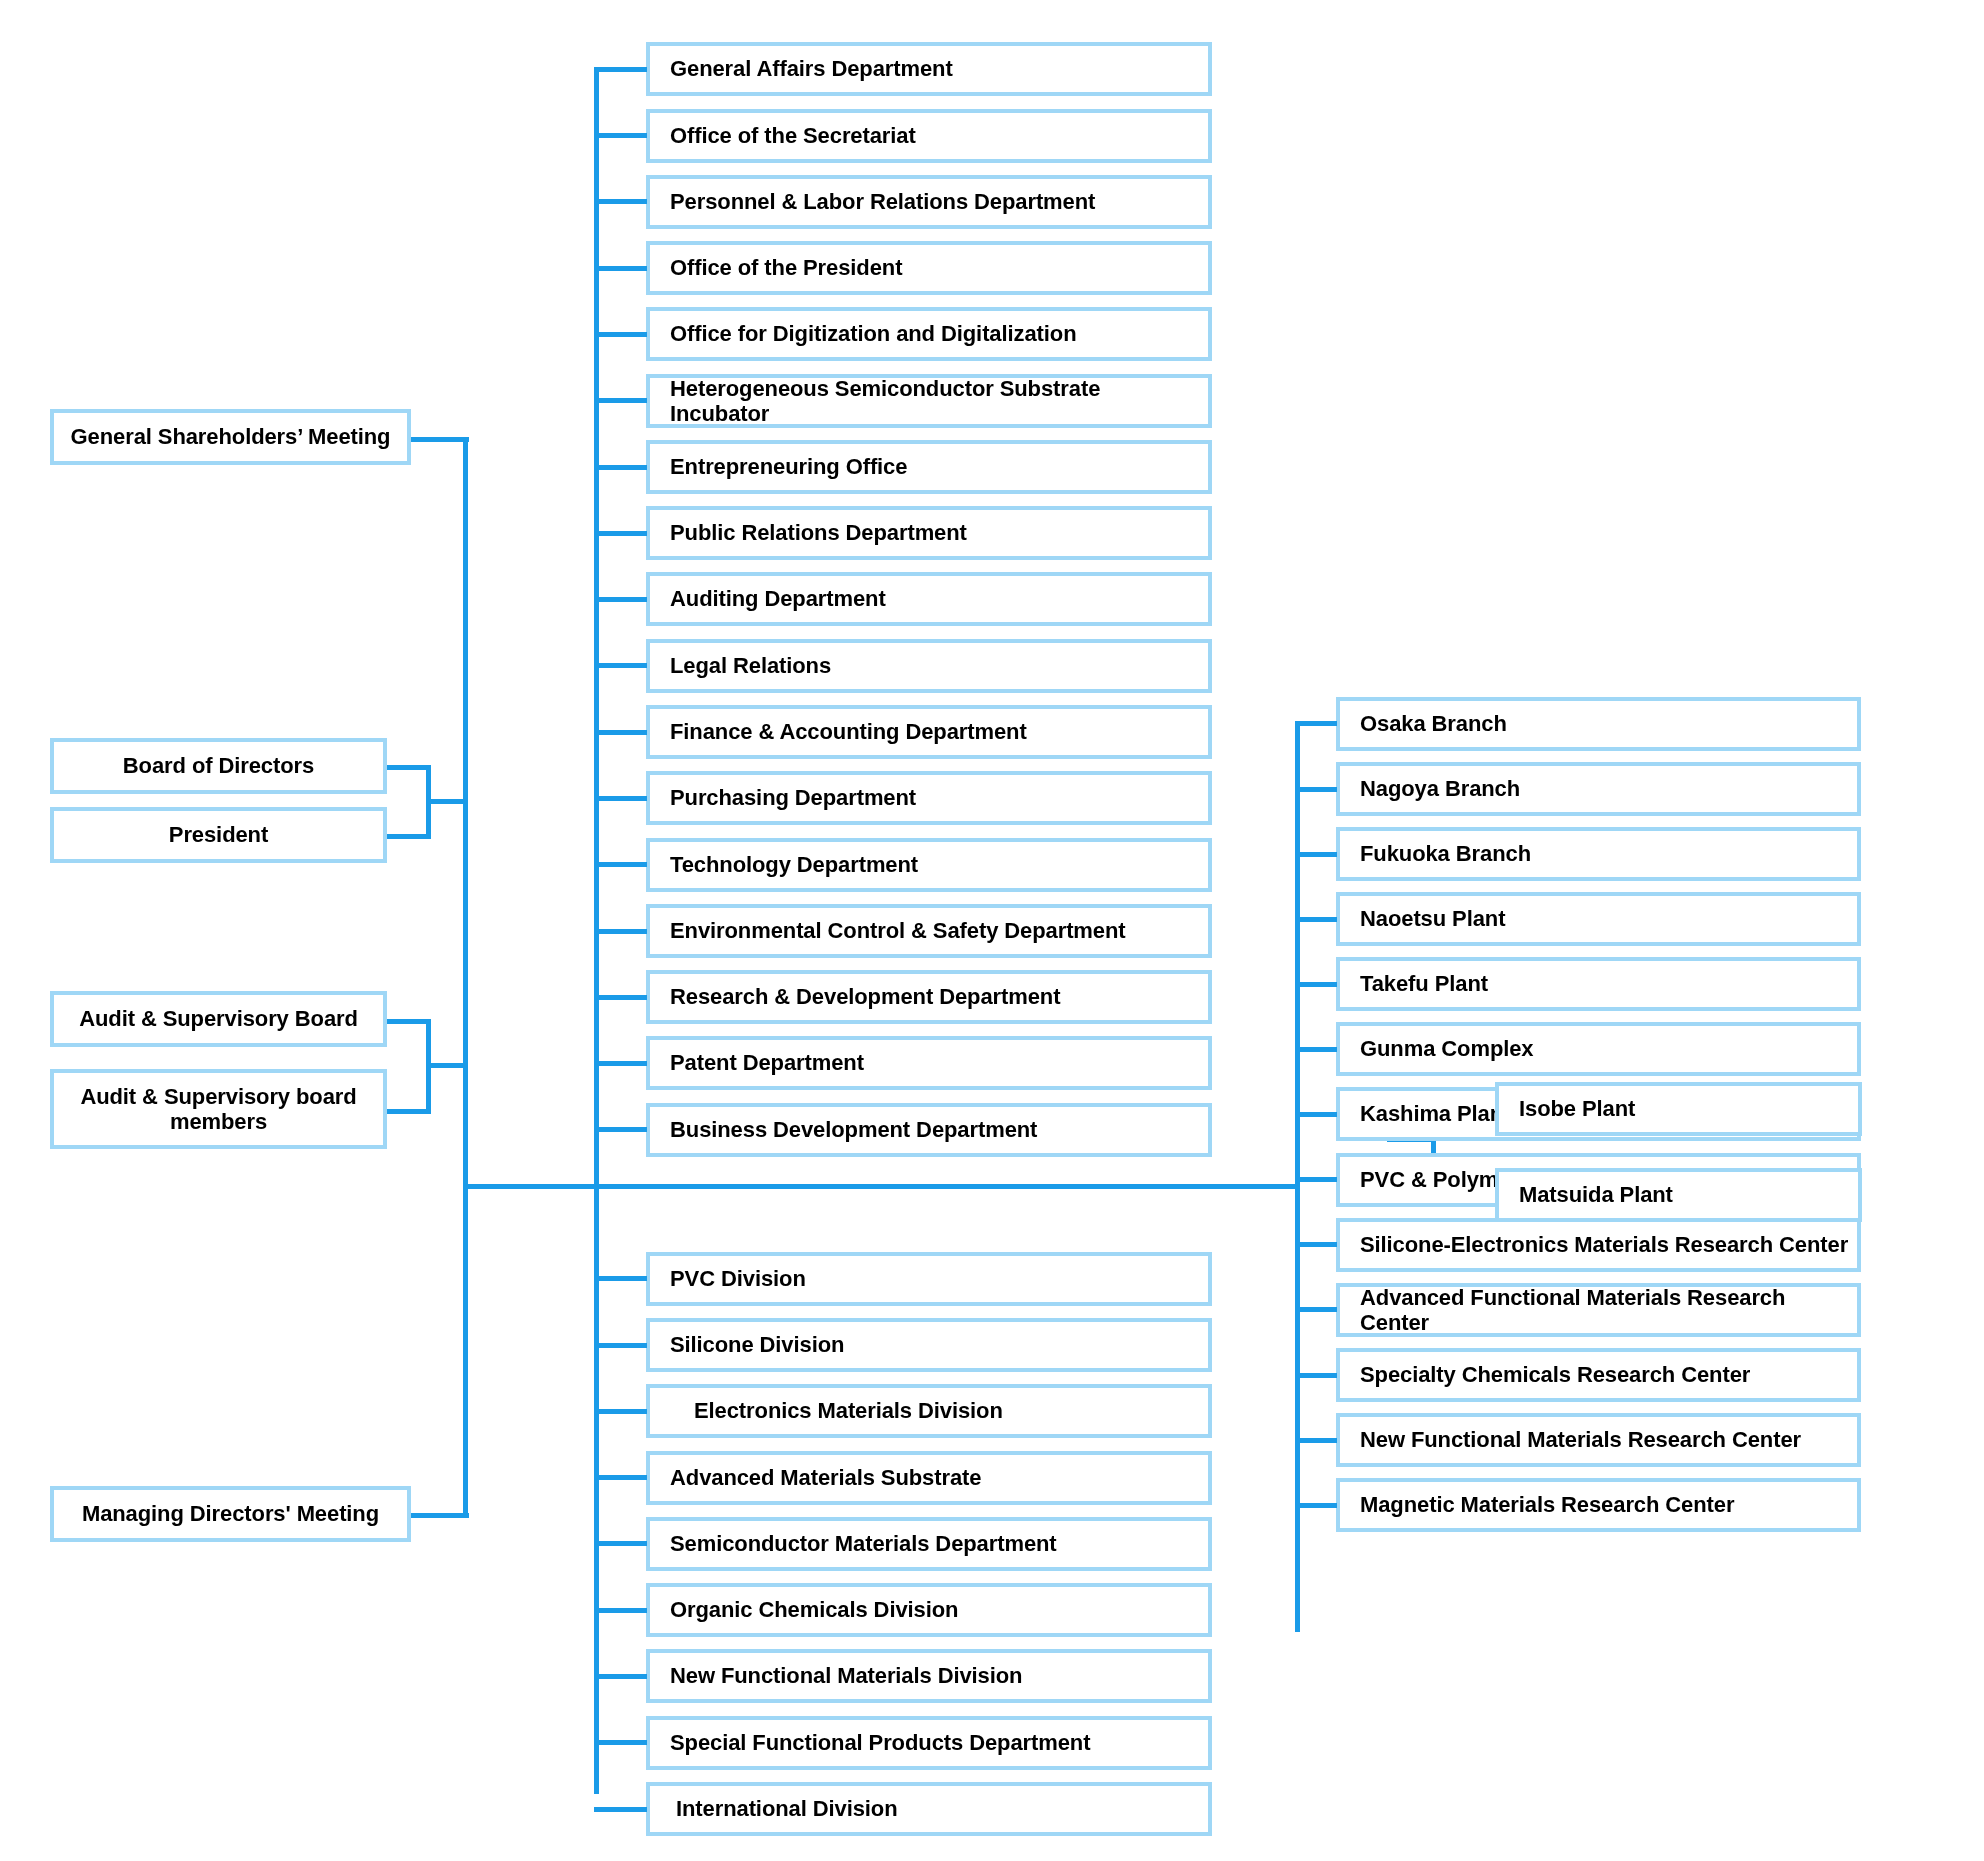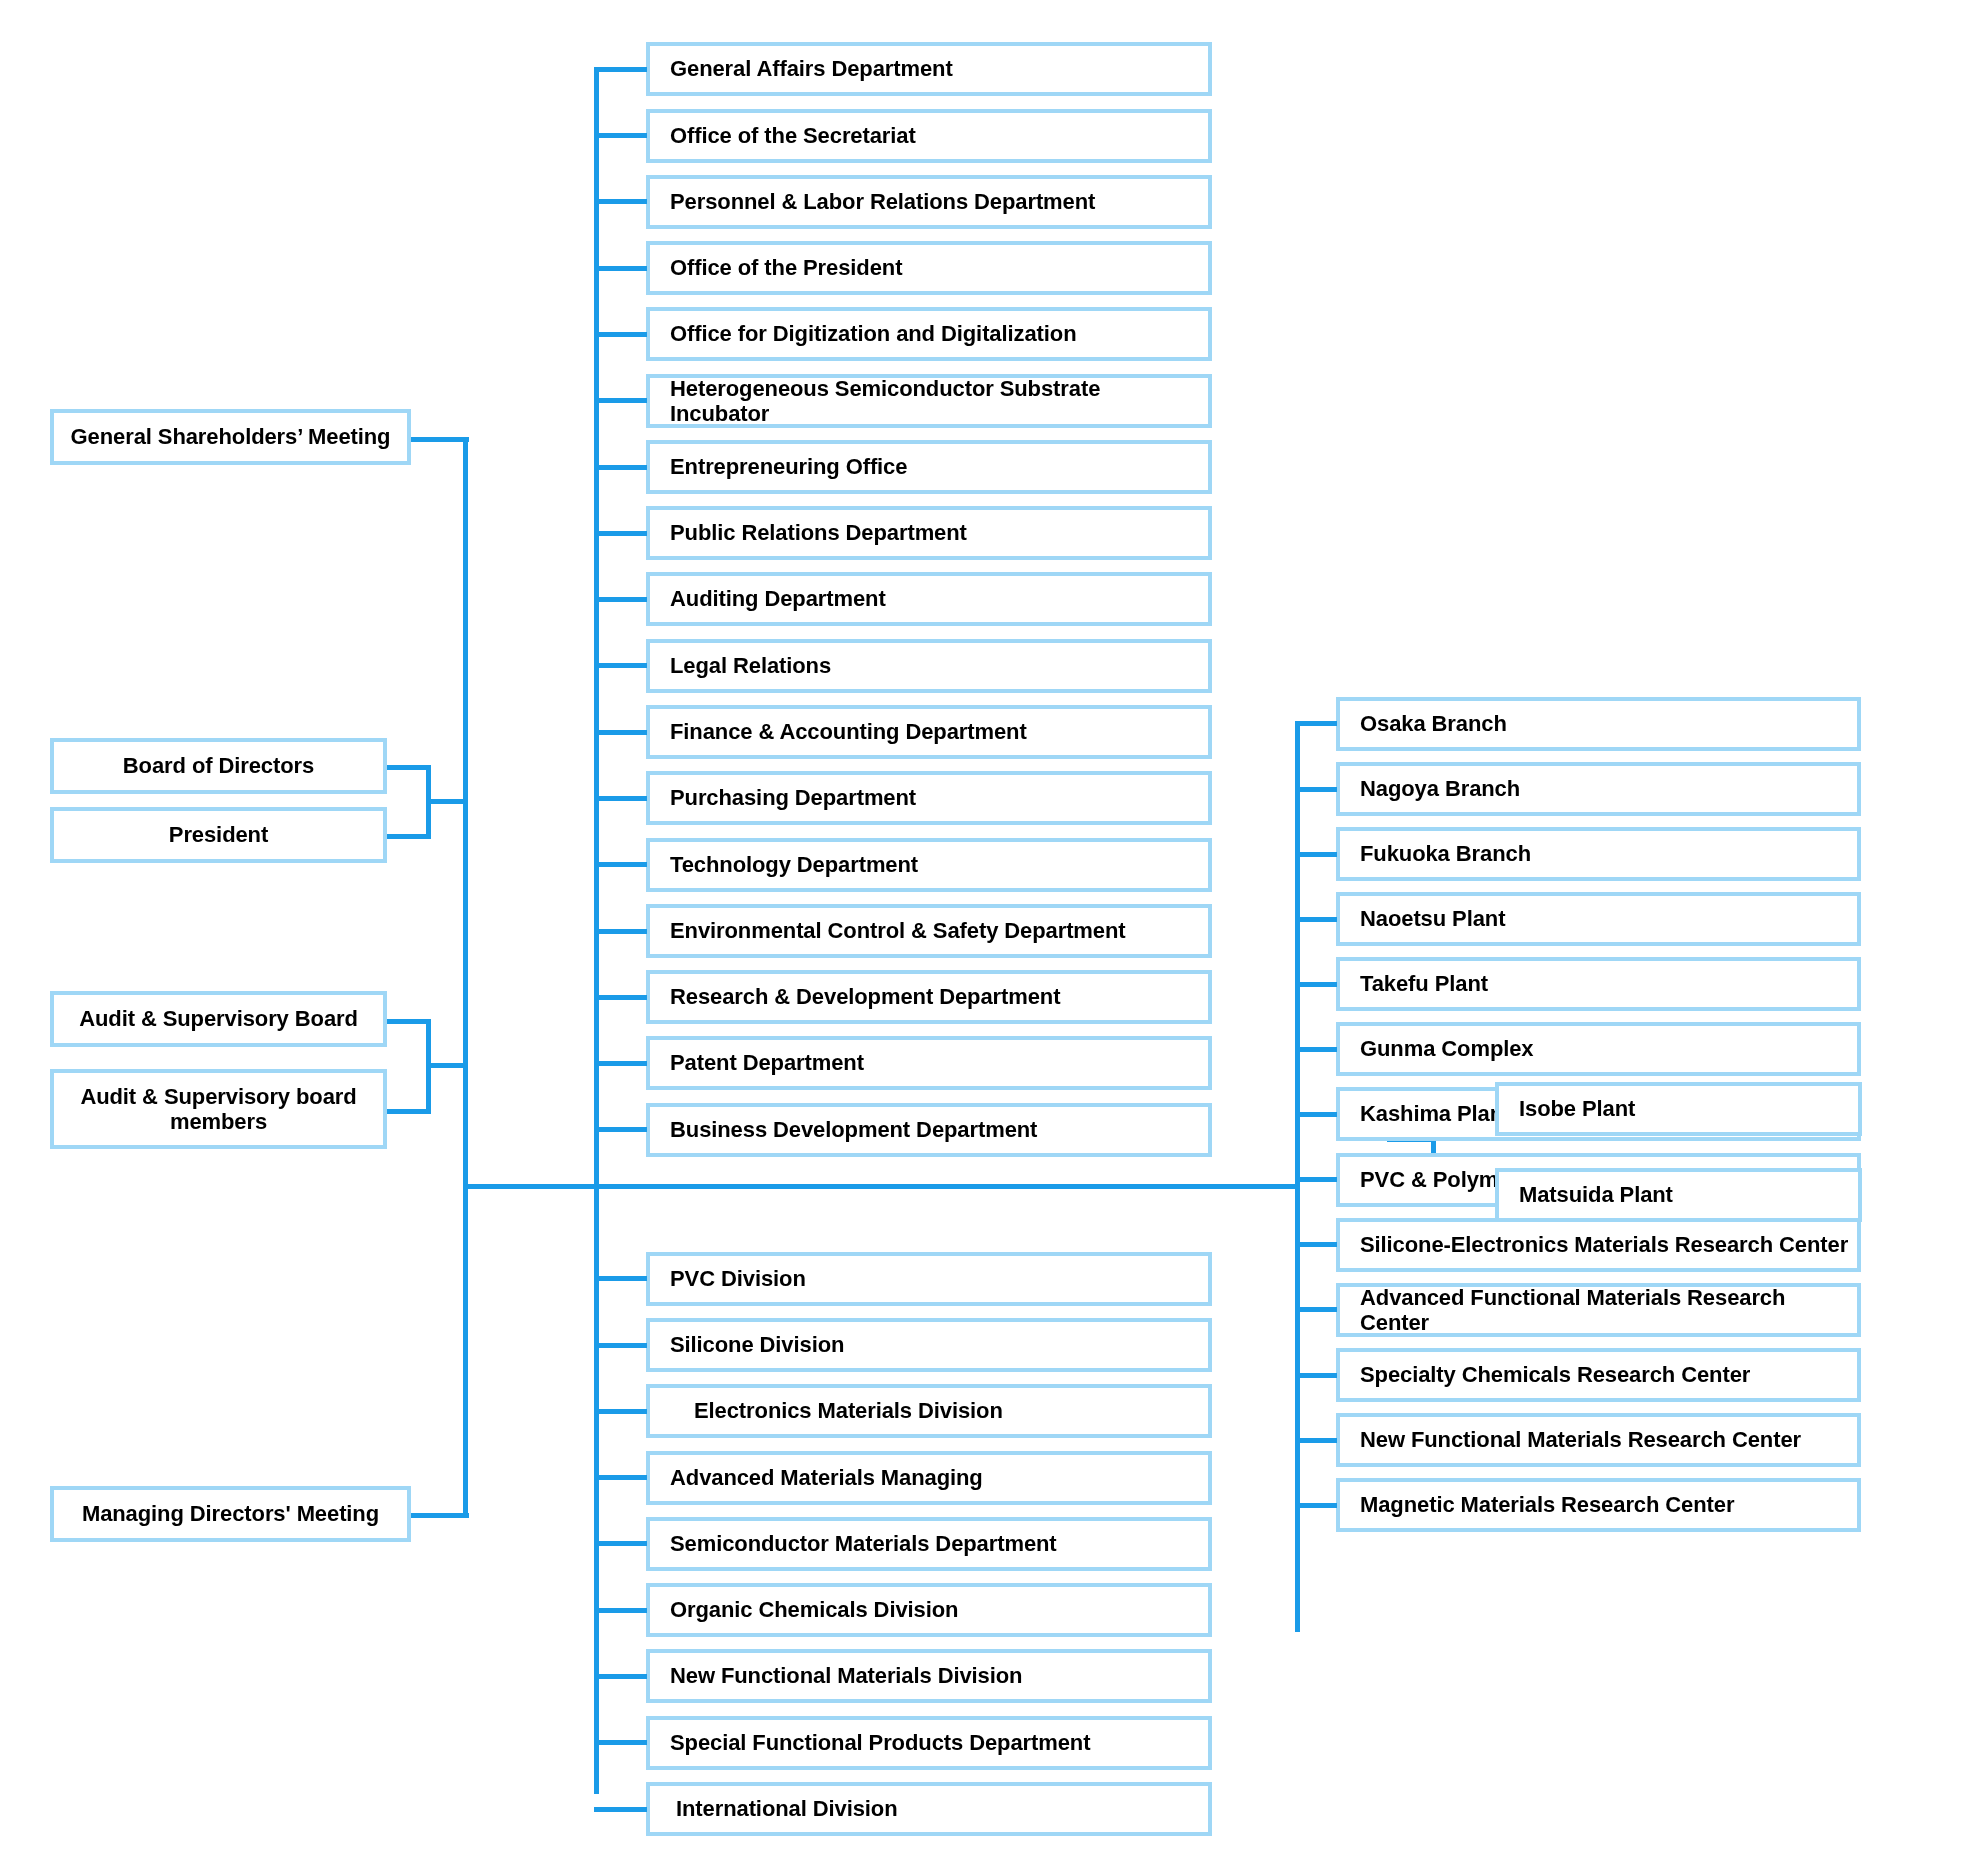--- a/index.html
+++ b/index.html
@@ -103,21 +103,21 @@
       <div class="node" style="left: 646px; top: 904px; width: 566px; height: 54px; text-align: right;">Environmental Control &amp; Safety Department</div>
       <div class="node" style="left: 646px; top: 970px; width: 566px; height: 54px;">Research &amp; Development Department</div>
       <div class="node" style="left: 646px; top: 1036px; width: 566px; height: 54px;">Patent Department</div>
       <div class="node" style="left: 646px; top: 1103px; width: 566px; height: 54px;">Business Development Department</div>
     </div>
 
   <div id="div-nodes">
       <div class="node" style="left: 646px; top: 1252px; width: 566px; height: 54px;">PVC Division</div>
       <div class="node" style="left: 646px; top: 1318px; width: 566px; height: 54px;">Silicone Division</div>
       <div class="node" style="left: 646px; top: 1384px; width: 566px; height: 54px; padding-left: 44px;">Electronics Materials Division</div>
-      <div class="node" style="left: 646px; top: 1451px; width: 566px; height: 54px;">Advanced Materials Managing</div>
+      <div class="node" style="left: 646px; top: 1451px; width: 566px; height: 54px;">Advanced Materials Substrate</div>
       <div class="node" style="left: 646px; top: 1517px; width: 566px; height: 54px;">Semiconductor Materials Department</div>
       <div class="node" style="left: 646px; top: 1583px; width: 566px; height: 54px;">Organic Chemicals Division</div>
       <div class="node" style="left: 646px; top: 1649px; width: 566px; height: 54px;">New Functional Materials Division</div>
       <div class="node" style="left: 646px; top: 1716px; width: 566px; height: 54px;">Special Functional Products Department</div>
       <div class="node" style="left: 646px; top: 1782px; width: 566px; height: 54px; padding-left: 26px;">International Division</div>
     </div>
 
   <div id="site-nodes">
       <div class="node" style="left: 1336px; top: 697px; width: 525px; height: 54px;">Osaka Branch</div>
       <div class="node" style="left: 1336px; top: 762px; width: 525px; height: 54px;">Nagoya Branch</div>

